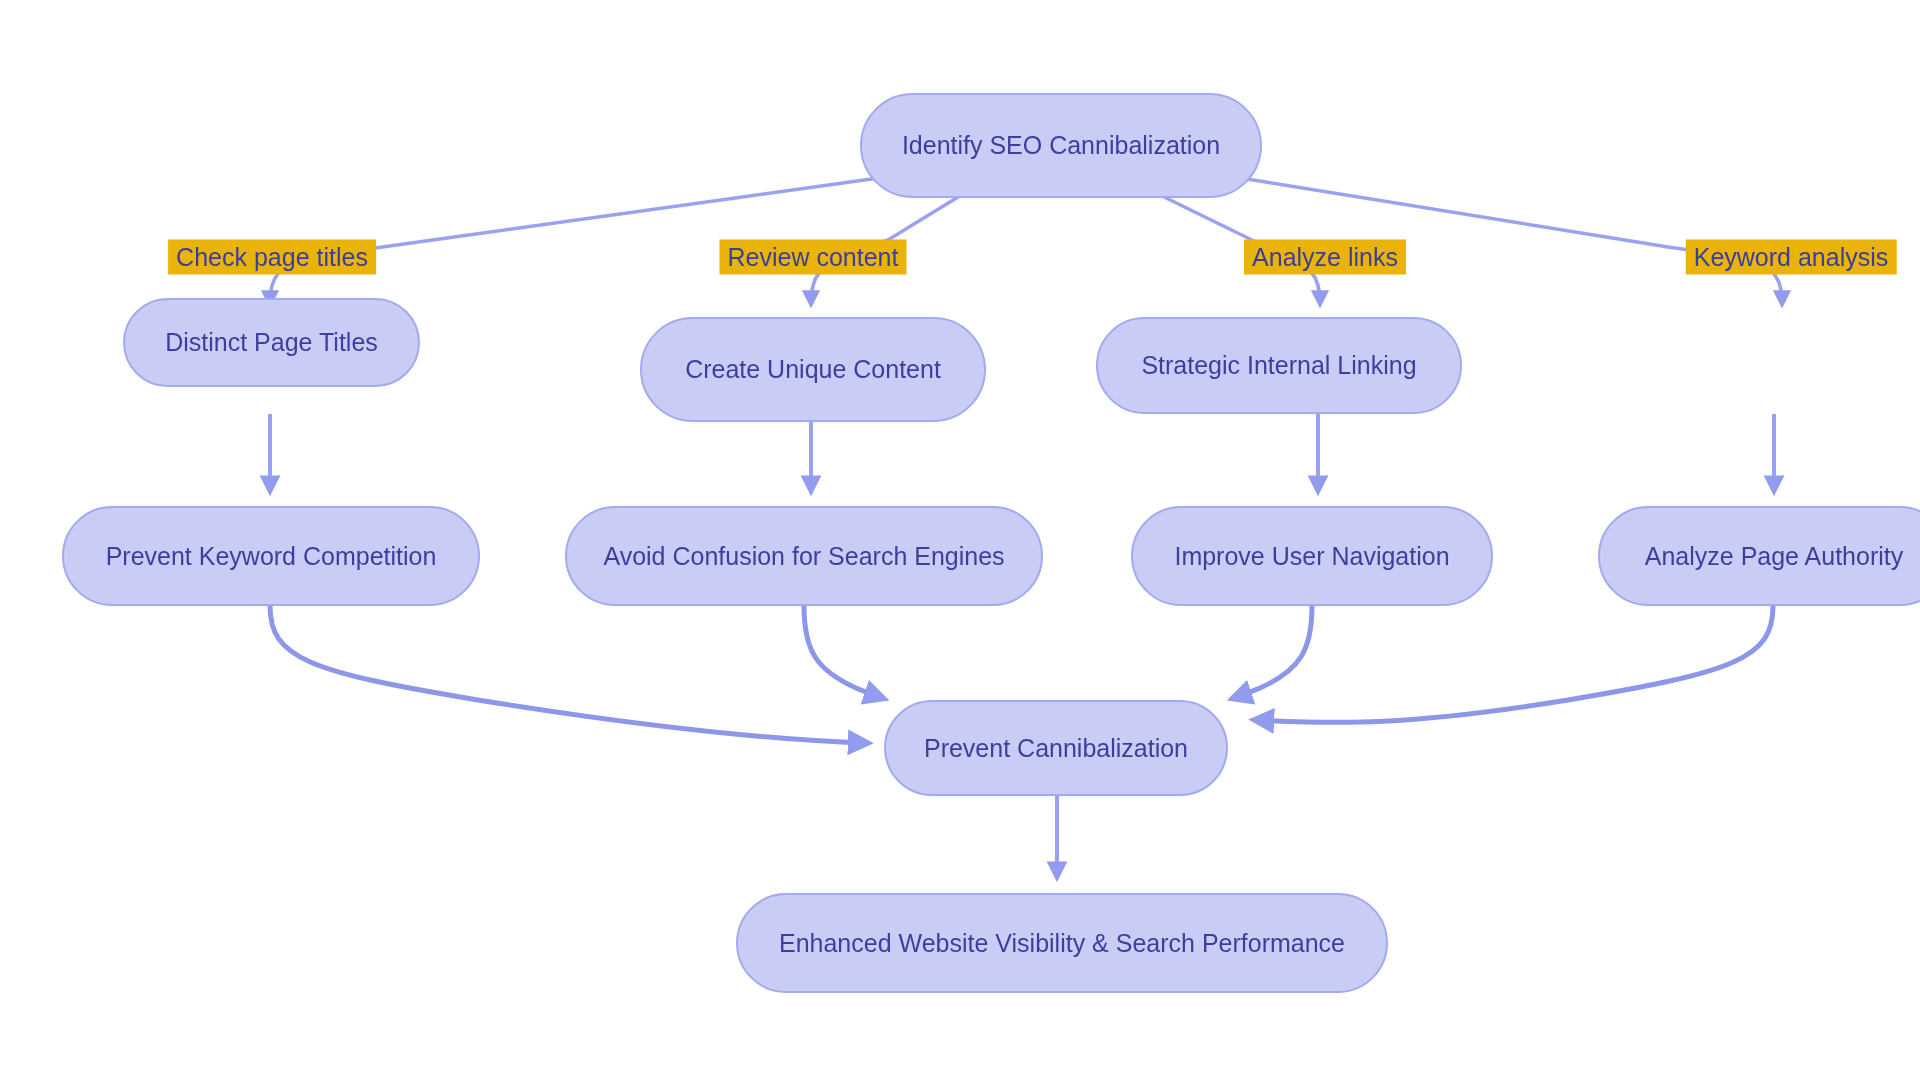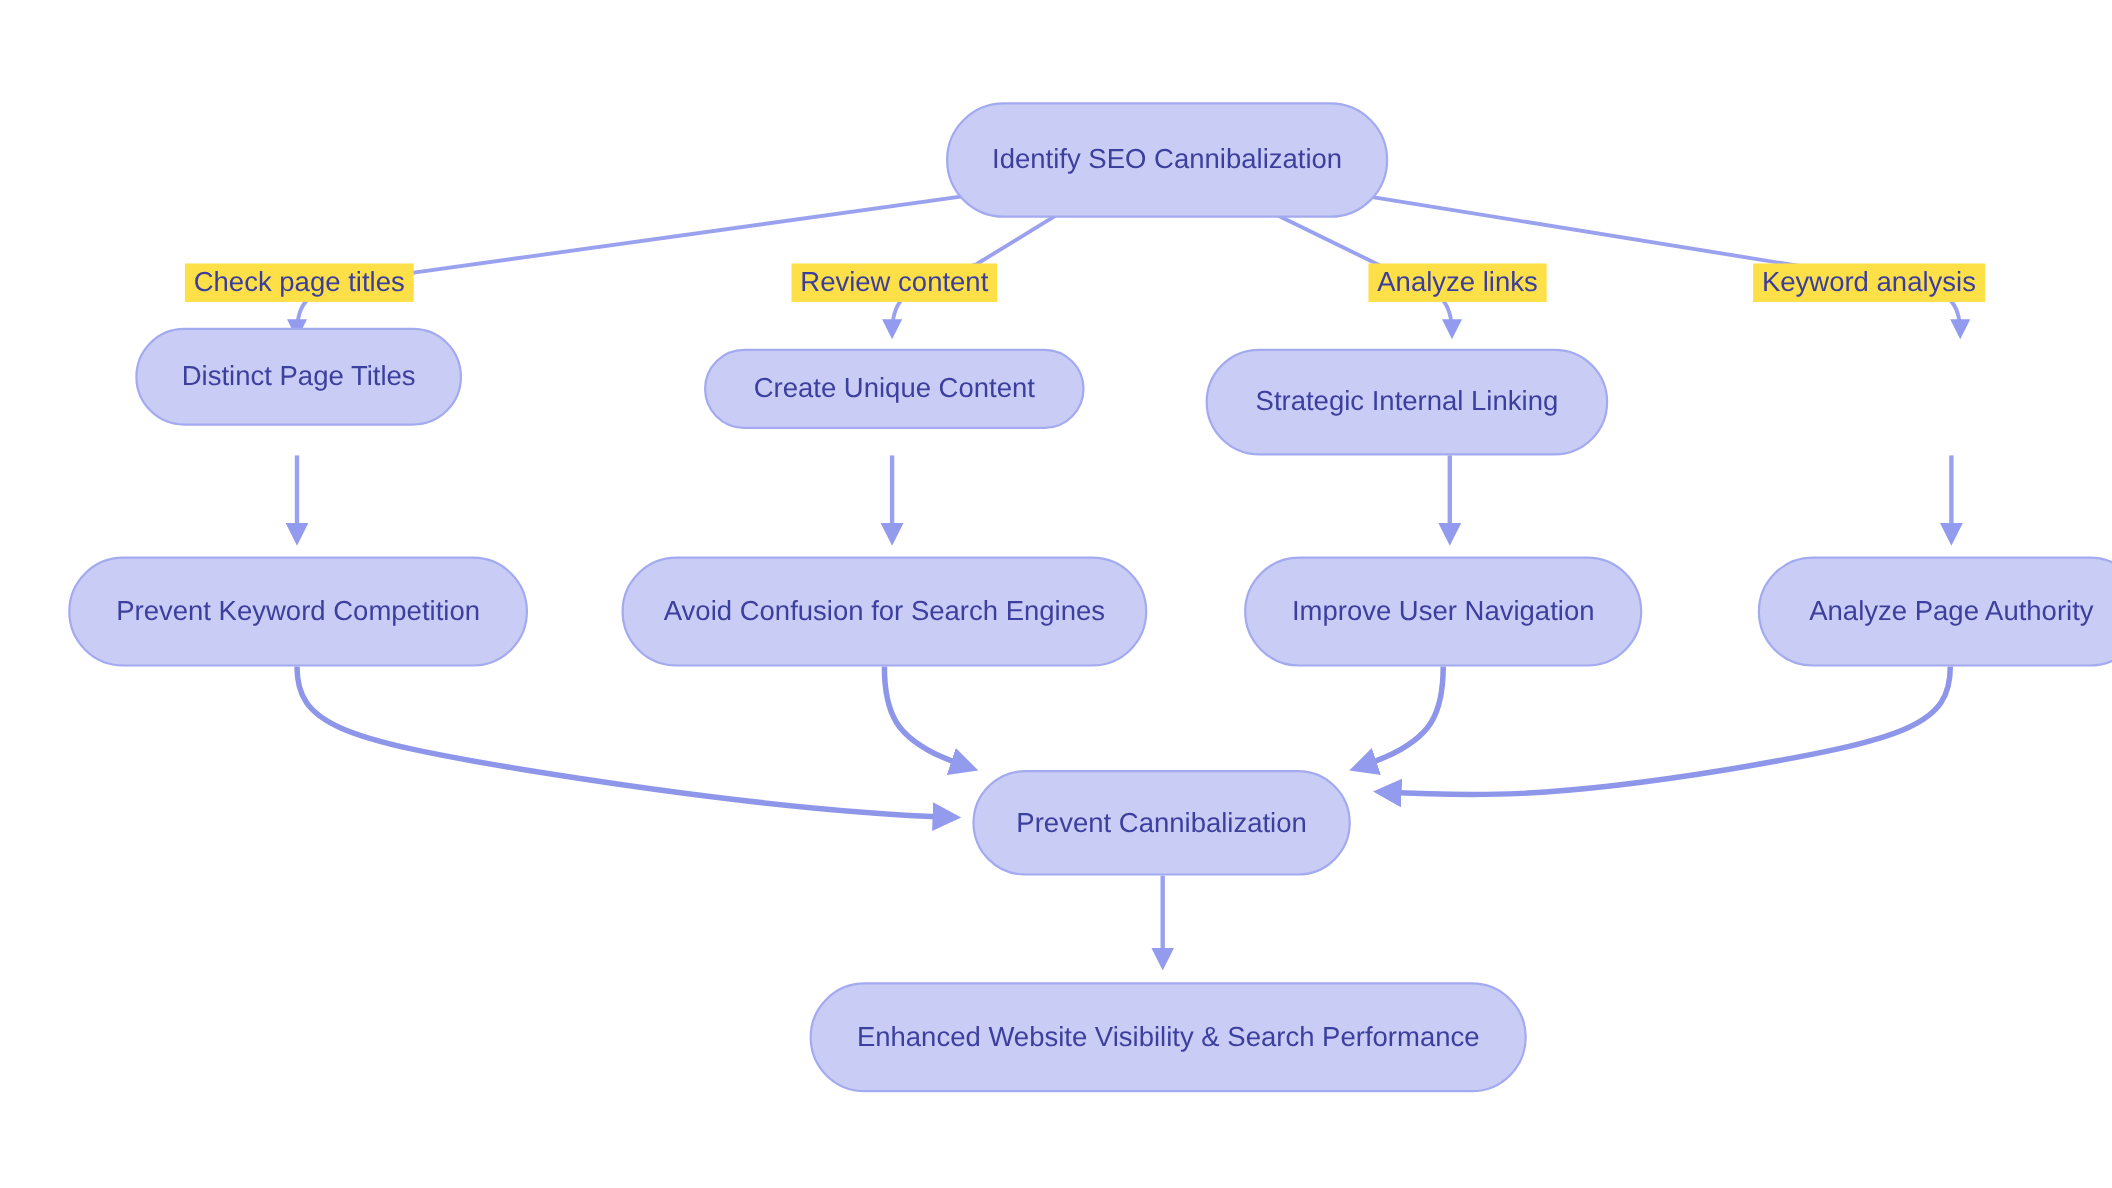--- a/index.html
+++ b/index.html
@@ -32,21 +32,21 @@
     border-radius: 60px;
     color: #3c3f9e;
     font-size: 25px;
     text-align: center;
     box-sizing: border-box;
     white-space: nowrap;
   }
   .edge-label {
     position: absolute;
     transform: translate(-50%, -50%);
-    background: #fde047;
+    background: #eab308;
     color: #3b3e9c;
     font-size: 25px;
     padding: 3px 8px;
     white-space: nowrap;
   }
 </style>
 </head>
 <body>
 
 <div class="canvas">
@@ -73,21 +73,21 @@
     <path d="M 1264 606 C 1264 650 1252 670 1212 688 Q 1198 694 1186 698" fill="none" stroke="#8e96ea" stroke-width="5" marker-end="url(#arrow)"></path>
     <path d="M 1725 606 C 1725 658 1688 672 1520 700 C 1360 726 1290 724 1208 720" fill="none" stroke="#8e96ea" stroke-width="5" marker-end="url(#arrow)"></path>
 
     <path d="M 1009 796 V 876" fill="none" stroke="#9aa1ee" stroke-width="4" marker-end="url(#arrow)"></path>
   </svg>
 
   <div class="node" style="left:812px; top:93px; width:402px; height:105px;">Identify SEO Cannibalization</div>
 
   <div class="node" style="left:75px; top:298px; width:297px; height:89px;">Distinct Page Titles</div>
 
-  <div class="node" style="left:592px; top:317px; width:346px; height:73px;">Create Unique Content</div>
+  <div class="node" style="left:592px; top:317px; width:346px; height:105px;">Create Unique Content</div>
 
   <div class="node" style="left:1048px; top:317px; width:366px; height:97px;">Strategic Internal Linking</div>
 
 
   <div class="node" style="left:14px; top:506px; width:418px; height:100px;">Prevent Keyword Competition</div>
 
   <div class="node" style="left:517px; top:506px; width:478px; height:100px;">Avoid Confusion for Search Engines</div>
 
   <div class="node" style="left:1083px; top:506px; width:362px; height:100px;">Improve User Navigation</div>
 
@@ -96,15 +96,15 @@
   <div class="node" style="left:836px; top:700px; width:344px; height:96px;">Prevent Cannibalization</div>
 
   <div class="node" style="left:688px; top:893px; width:652px; height:100px;">Enhanced Website Visibility &amp; Search Performance</div>
 
   <div class="edge-label" style="left:224px; top:257px;">Check page titles</div>
 
   <div class="edge-label" style="left:765px; top:257px;">Review content</div>
 
   <div class="edge-label" style="left:1277px; top:257px;">Analyze links</div>
 
-  <div class="edge-label" style="left:1651px; top:257px;">Keyword analysis</div>
+  <div class="edge-label" style="left:1743px; top:257px;">Keyword analysis</div>
 
 </div>
 
 </body></html>

